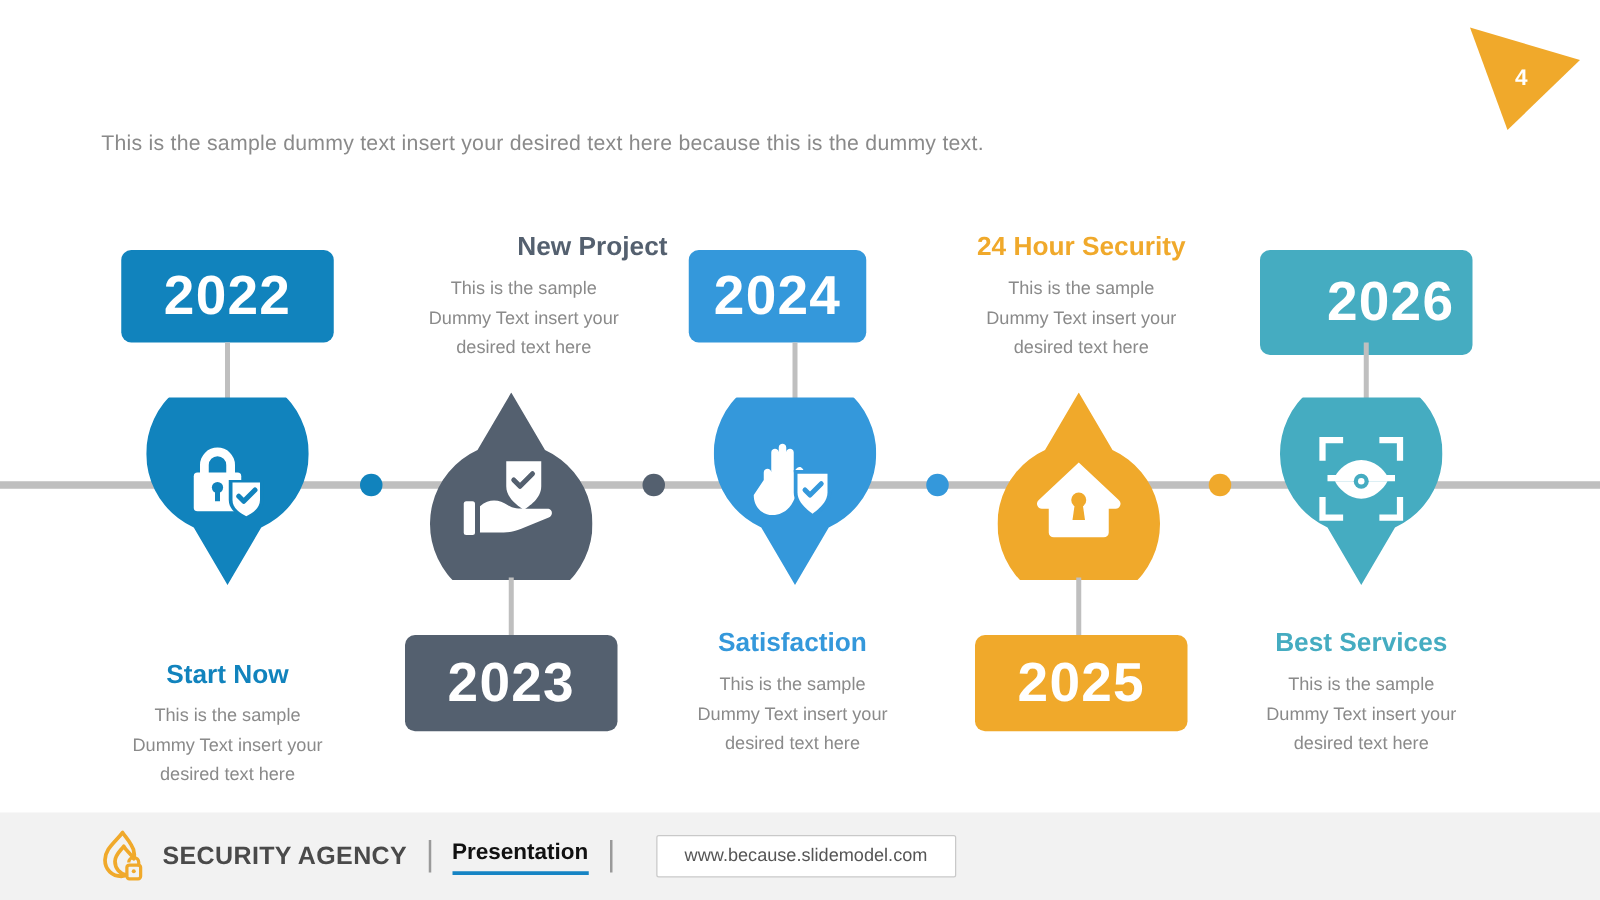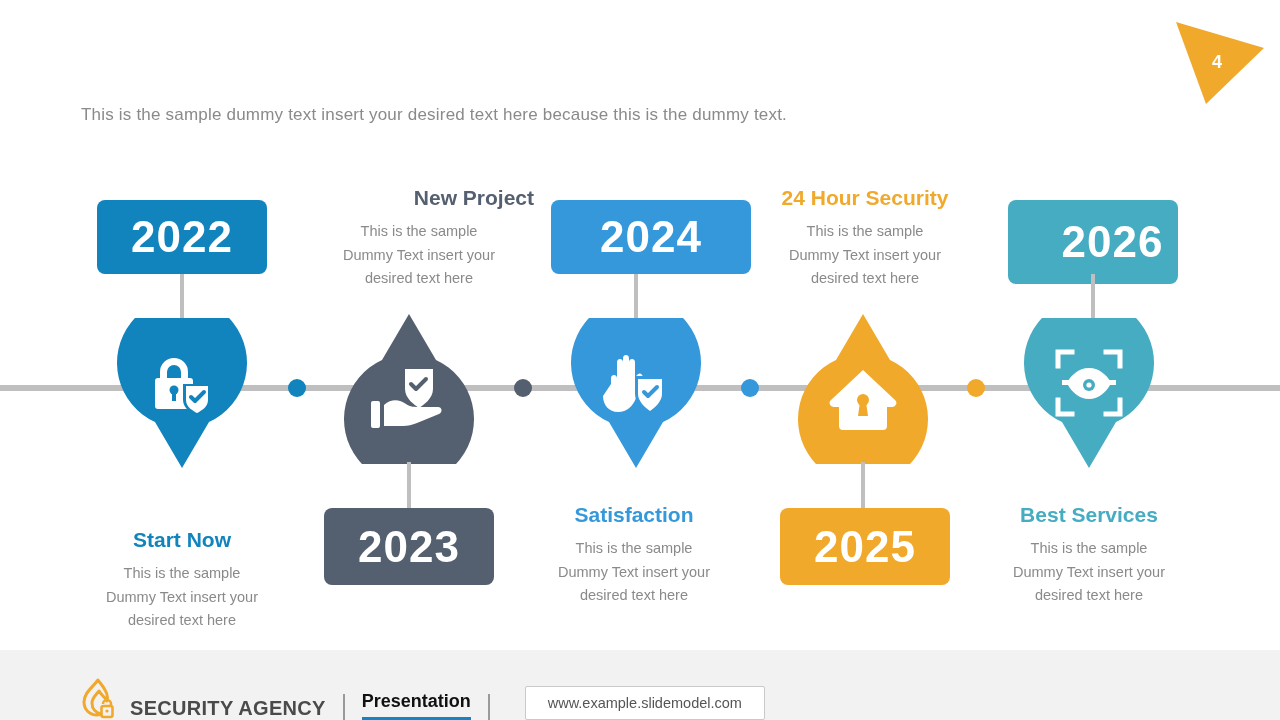--- a/index.html
+++ b/index.html
@@ -60,21 +60,21 @@
 
   
   .txtblk { position: absolute; width: 230px; text-align: center; }
   .txtblk .head { font-size: 21px; font-weight: bold; line-height: 1.15; }
   .txtblk .body { font-size: 14.5px; color: #8a8a8a; line-height: 1.62; margin-top: 10px; }
 
   
   .footer {
     position: absolute; left: 0; top: 650px; width: 1280px; height: 70px;
     background: #F2F2F2;
-    display: flex; align-items: flex-end;
+    display: flex; align-items: center;
   }
   .footer .logo { margin-left: 80px; width: 40px; height: 42px; }
   .footer .brand {
     margin-left: 10px; font-size: 20px; font-weight: bold; color: #4a4a4a; letter-spacing: .3px;
   }
   .footer .sep { margin: 0 17px; width: 2px; height: 26px; background: #9a9a9a; }
   .footer .pres {
     font-size: 18px; font-weight: bold; color: #111;
     padding-bottom: 5px; border-bottom: 3px solid #1684C4;
   }
@@ -156,21 +156,21 @@
         <path d="M15 38 c8 -7 16 -5 22 -1 c4 3 9 3 14 3 h18 c4 0 5 5 1 7 l-22 9 c-5 2 -9 3 -14 3 H15 z" fill="#ffffff"></path>
       </svg>
     </div>
   </div>
 
   <div class="stem" style="left:407px; top:462px; height:46px;"></div>
   <div class="chip" style="left:324px; top:508px; width:170px; height:77px; background:#54606F;">
     <span>2023</span>
   </div>
 
-  <div class="chip" style="left:551px; top:200px; width:200px; height:74px; background:#3498DB;">
+  <div class="chip" style="left:551px; top:200px; width:142px; height:74px; background:#3498DB;">
     <span>2024</span>
   </div>
   <div class="stem" style="left:634px; top:274px; height:46px;"></div>
 
   <div class="node" style="left:571px; top:318px;">
     <svg width="130" height="150" viewBox="0 0 130 150">
       <path d="M65 150 L38 104 A65 65 0 1 1 92 104 Z" fill="#3498DB"></path>
     </svg>
     <div class="glyph">
       <svg width="74" height="70" viewBox="0 0 74 70" aria-hidden="true">
@@ -259,16 +259,16 @@
         <path d="M18 2 C12 10 4 15 4 24 c0 8 6 13 13 13 c2 0 3 0 4 -1 c-5 -1 -9 -5 -9 -11 c0 -5 4 -8 7 -12 c2 4 6 6 8 10 c1 -4 0 -8 -2 -11 c-2 -4 -5 -7 -7 -10 z" fill="none" stroke="#F0A92B" stroke-width="3" stroke-linejoin="round"></path>
         <path d="M23 26 a4 4 0 0 1 8 0 v3" fill="none" stroke="#F0A92B" stroke-width="2.6"></path>
         <rect x="21.5" y="28" width="11" height="11" rx="2" fill="none" stroke="#F0A92B" stroke-width="2.6"></rect>
         <circle cx="27" cy="33" r="1.6" fill="#F0A92B"></circle>
       </svg>
     </div>
     <div class="brand">SECURITY AGENCY</div>
     <div class="sep"></div>
     <div class="pres">Presentation</div>
     <div class="sep"></div>
-    <div class="urlbox">www.example.slidemodel.com</div>
+    <div class="urlbox">www.because.slidemodel.com</div>
   </div>
 
 </div>
 
 </body></html>

